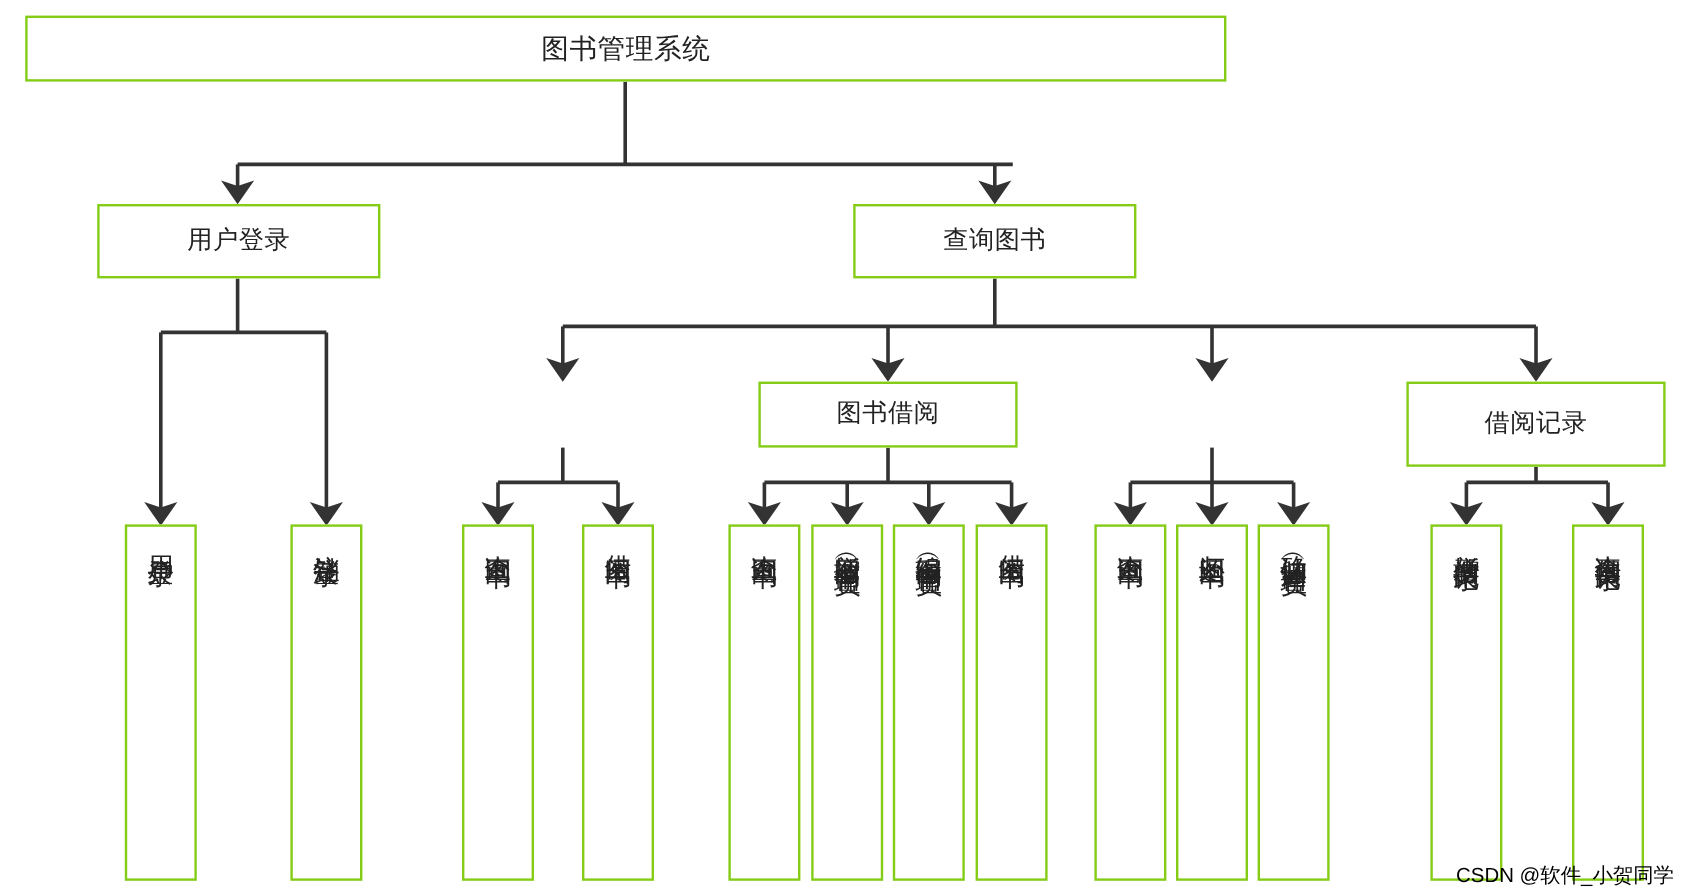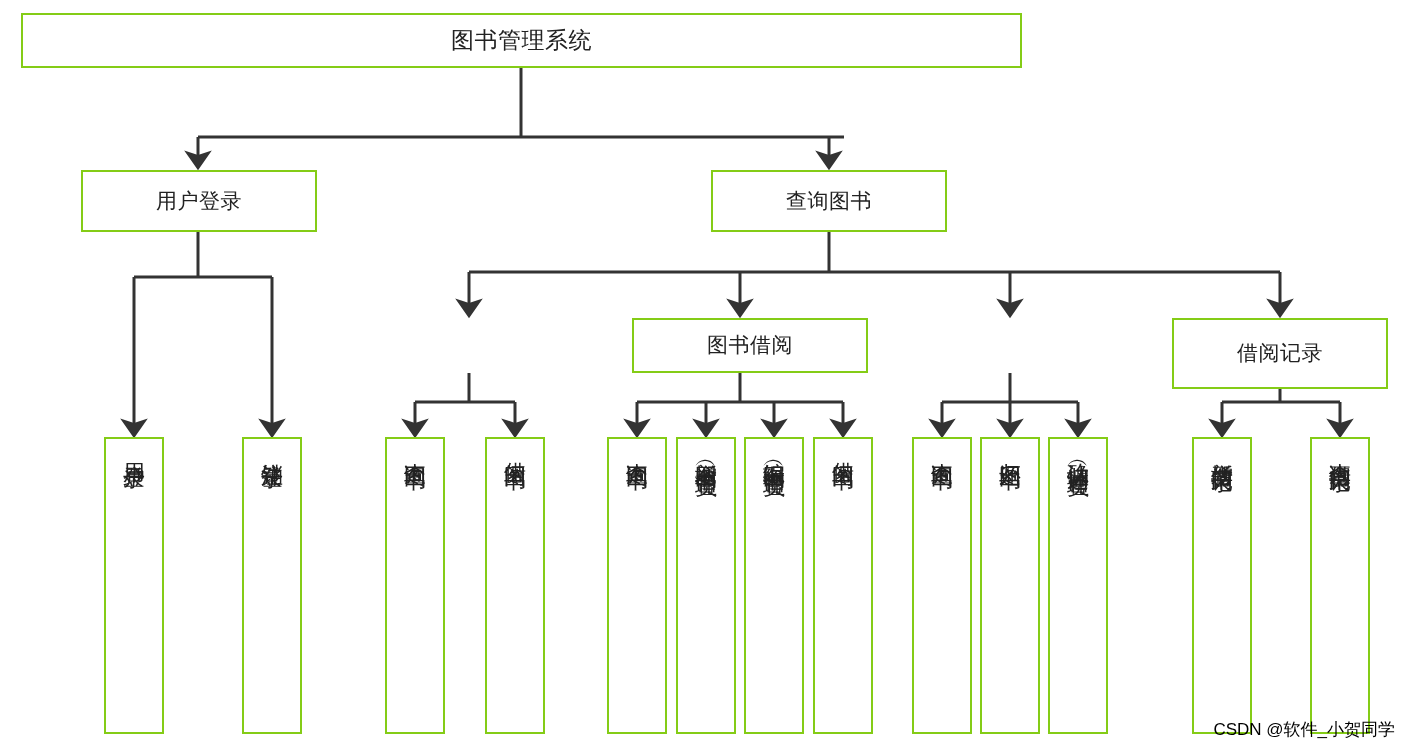--- a/index.html
+++ b/index.html
@@ -137,21 +137,21 @@
 
   <div class="node horiz" style="left:81px; top:170px; width:236px; height:62px;">
     <span class="node-label">用户登录</span>
   </div>
 
   <div class="node horiz" style="left:711px; top:170px; width:236px; height:62px;">
     <span class="node-label">查询图书</span>
   </div>
 
 
-  <div class="node horiz" style="left:632px; top:318px; width:236px; height:55px;">
+  <div class="node horiz" style="left:632px; top:318px; width:216px; height:55px;">
     <span class="node-label">图书借阅</span>
   </div>
 
 
   <div class="node horiz" style="left:1172px; top:318px; width:216px; height:71px;">
     <span class="node-label">借阅记录</span>
   </div>
 
   <div class="node vert" style="left:104px; top:437px; width:60px; height:297px;">
     <span class="node-label">用户登录</span>

